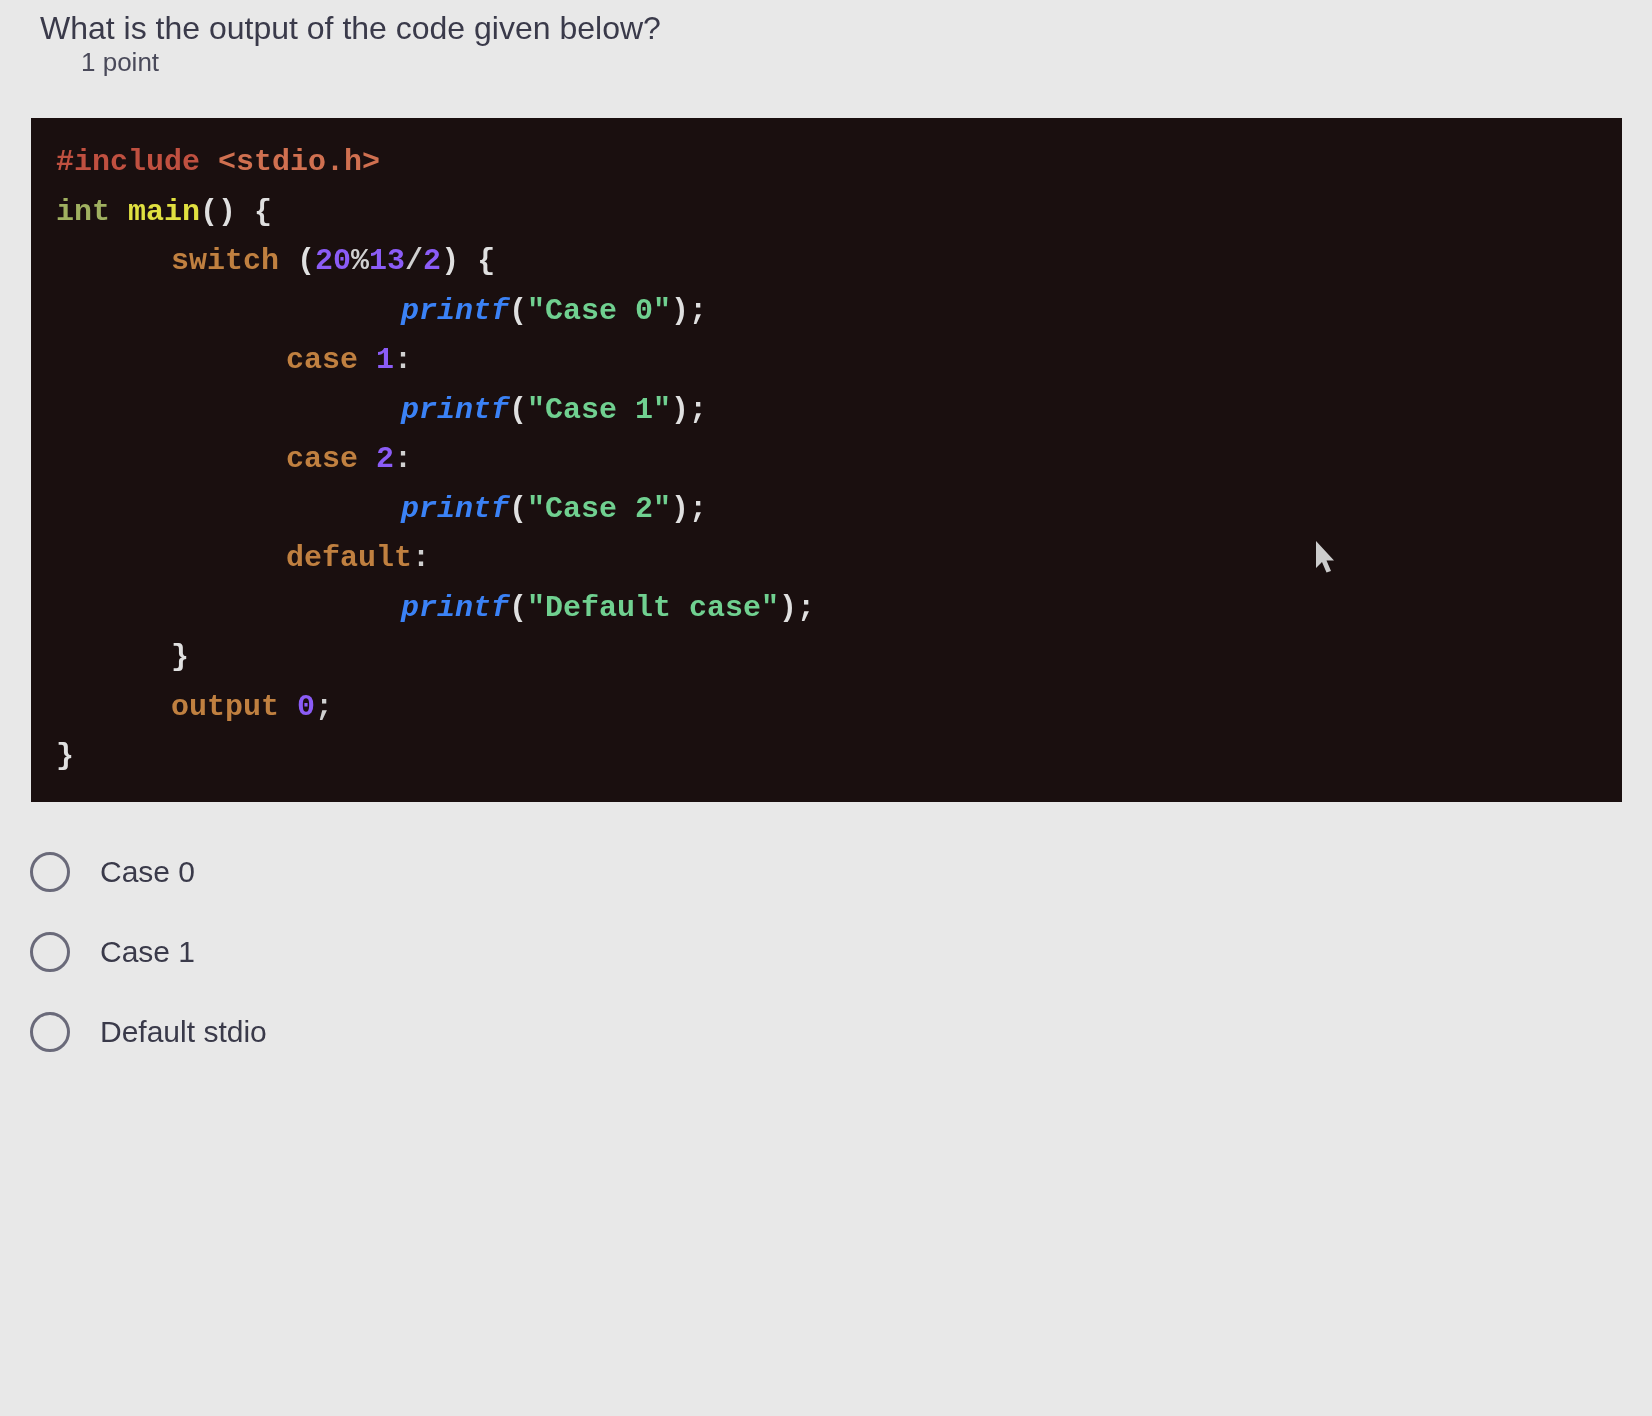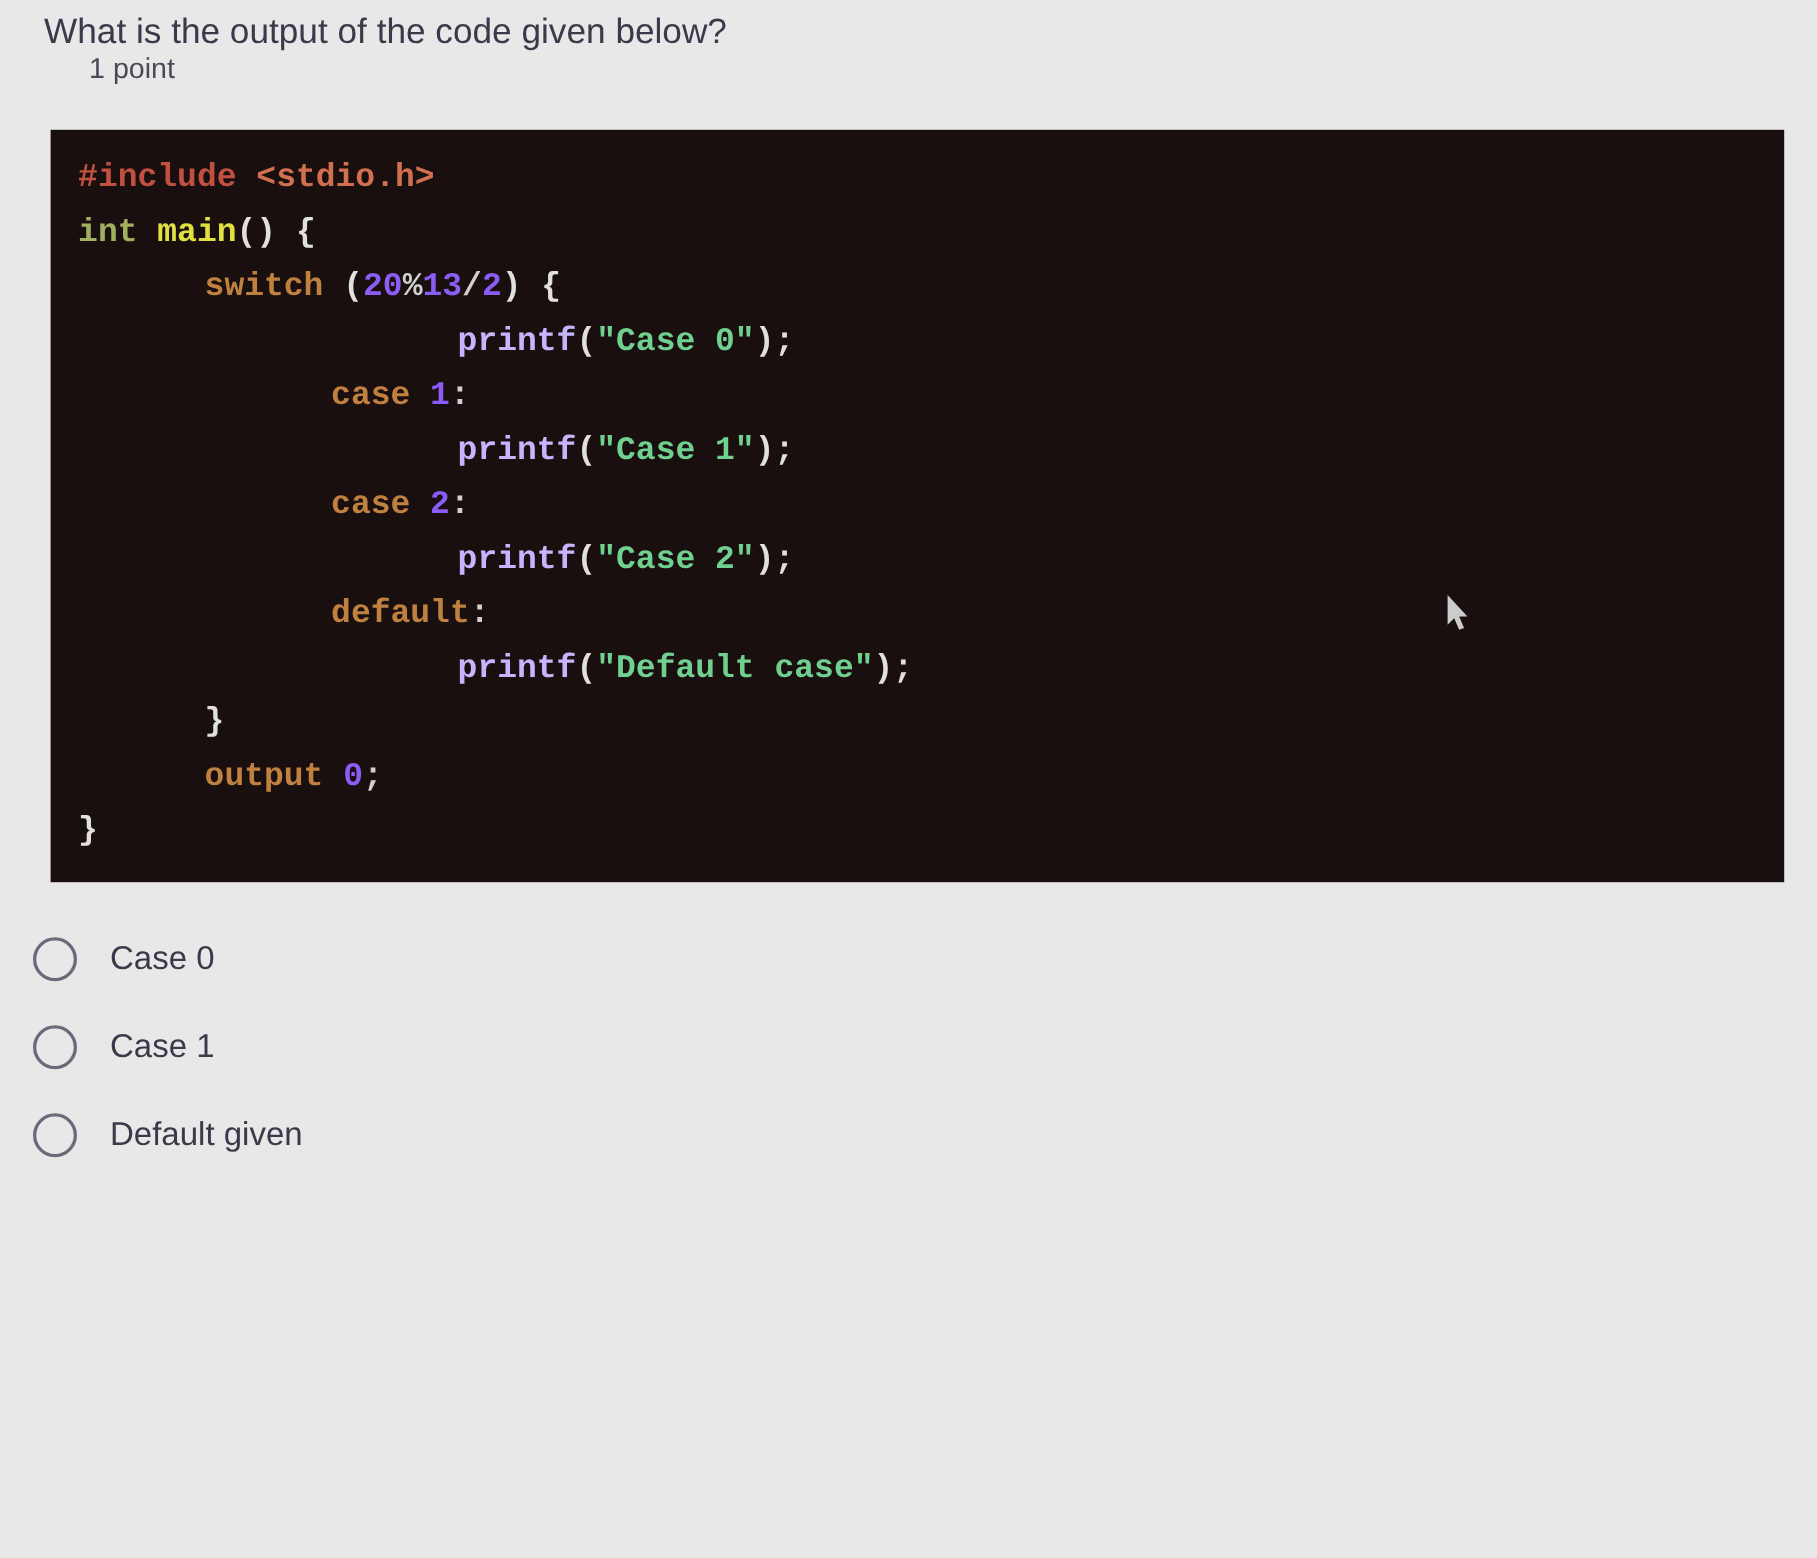--- a/index.html
+++ b/index.html
@@ -27,39 +27,39 @@
       font-weight: 400;
     }
     .points {
       font-size: 26px;
       color: #4a4a5a;
       font-weight: 400;
       margin-left: 41px;
     }
     .code-block {
       background: #1a0f0f;
-      margin: 20px 30px 30px 46px;
+      margin: 20px 30px 30px 31px;
       padding: 20px 25px;
       font-family: 'Consolas', 'Courier New', monospace;
       font-size: 30px;
       line-height: 1.65;
       color: #d0d0d0;
       position: relative;
       font-weight: bold;
     }
     .code-block .cursor-icon {
       position: absolute;
       right: 280px;
       top: 420px;
       color: #cccccc;
       font-size: 36px;
     }
     .kw { color: #c08040; }
     .type { color: #a0b060; }
-    .fn { color: #c4b5fd; }
+    .fn { color: #3b82f6; font-style: italic; }
     .paren { color: #e0e0e0; }
     .brace { color: #e0e0e0; }
     .num { color: #8b5cf6; }
     .str { color: #70d090; }
     .op { color: #d0d0d0; }
     .include { color: #c05040; }
     .header-file { color: #d07050; }
     .main-fn { color: #e0e040; }
     .options {
       padding: 20px 30px;
@@ -120,15 +120,15 @@
   <div class="option-row">
     <div class="radio"></div>
     <div class="option-label">Case 0</div>
   </div>
   <div class="option-row">
     <div class="radio"></div>
     <div class="option-label">Case 1</div>
   </div>
   <div class="option-row">
     <div class="radio"></div>
-    <div class="option-label">Default given</div>
+    <div class="option-label">Default stdio</div>
   </div>
 </div>
 
 </body></html>

